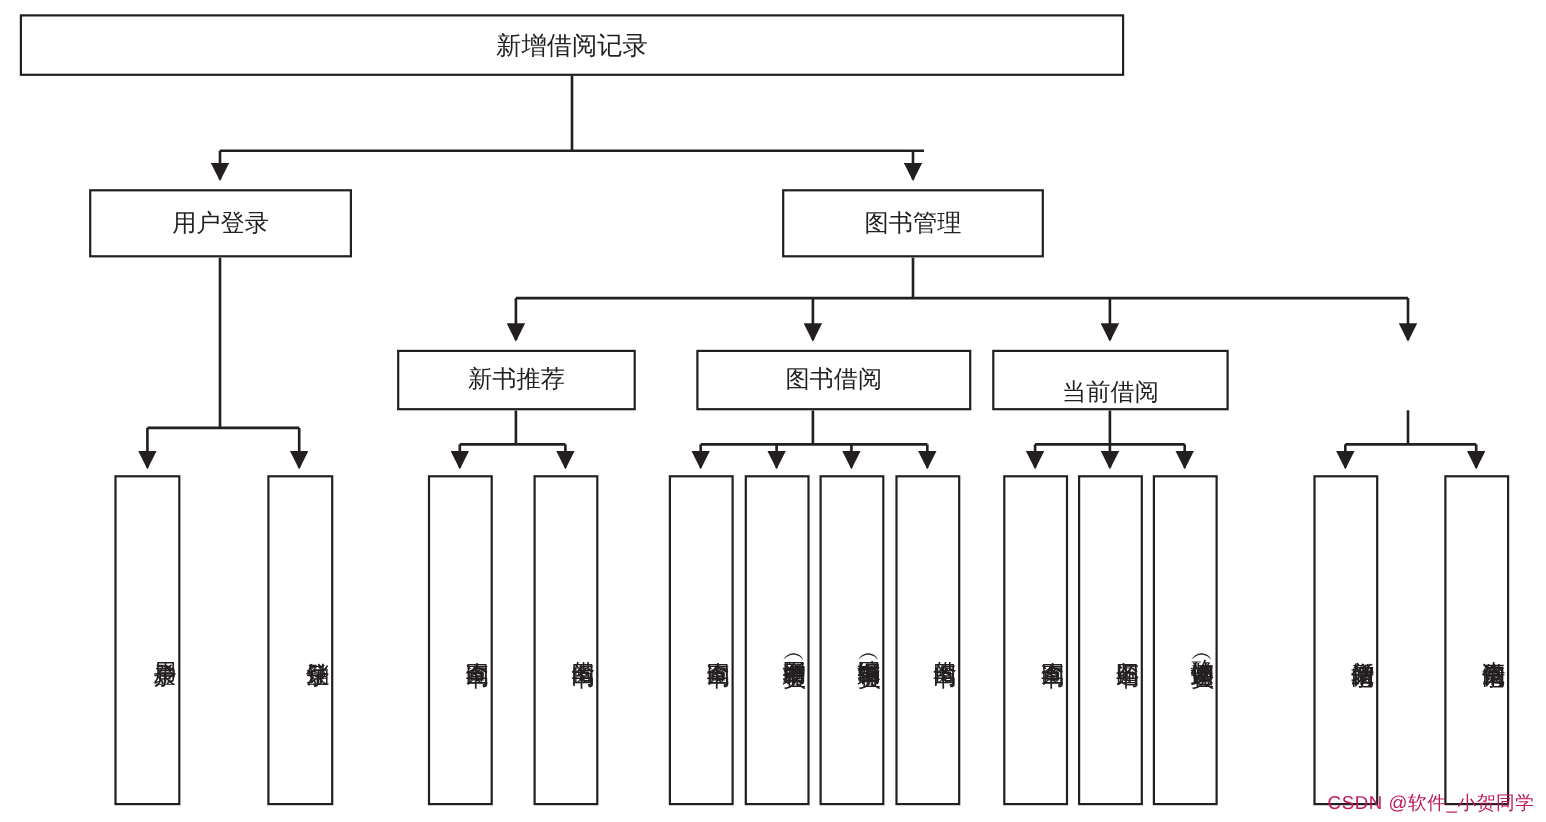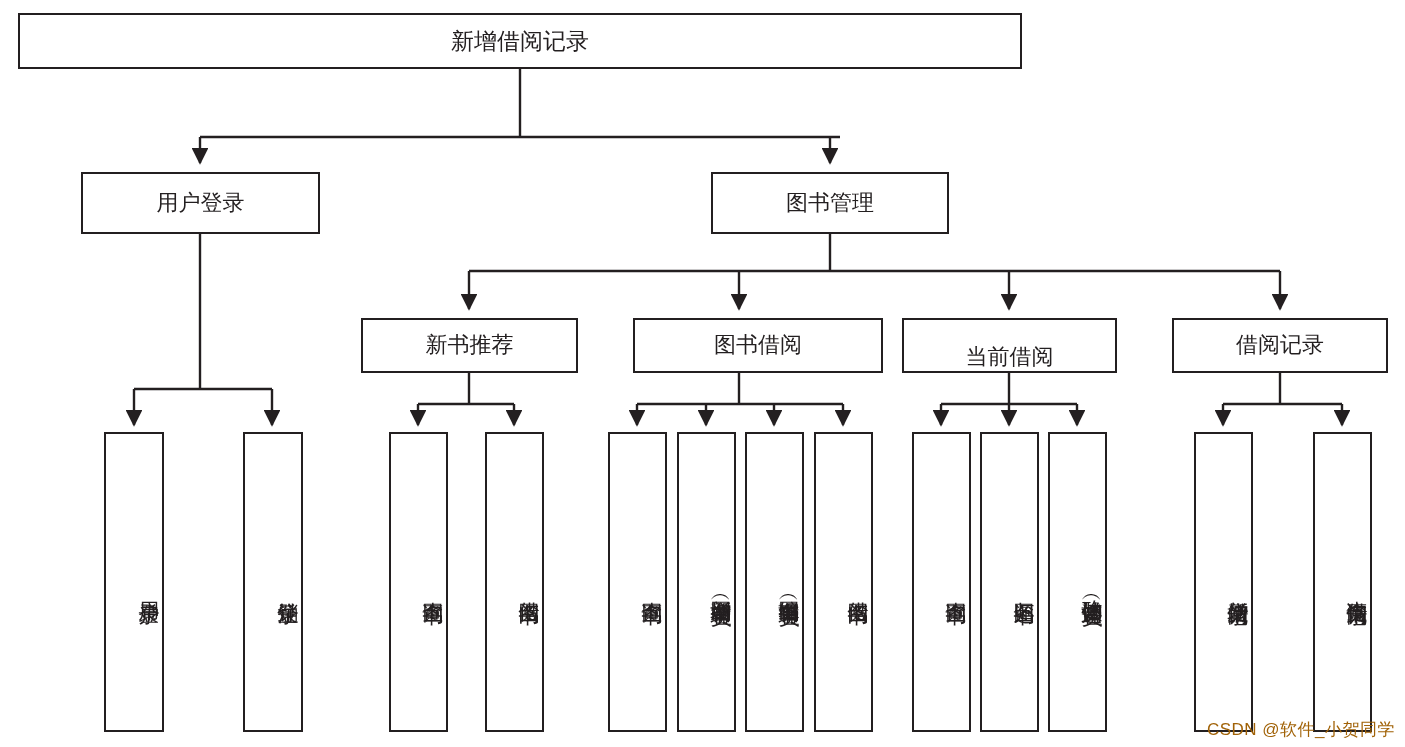--- a/index.html
+++ b/index.html
@@ -45,21 +45,21 @@
     letter-spacing:1px;
     padding:10px 0 0 0;
     align-items:flex-start;
     justify-content:center;
   }
   .watermark{
     position:absolute;
     right:10px;
     bottom:6px;
     font-size:17px;
-    color:#a16207;
+    color:#be185d;
     white-space:nowrap;
     letter-spacing:0.5px;
     text-align:center;
   }
 </style>
 </head>
 <body>
 
 <div id="canvas">
 
@@ -127,23 +127,20 @@
 
   <div class="node h" style="left:711px;top:172px;width:238px;height:62px;">
     <span>图书管理</span>
   </div>
   <div class="node h" style="left:633px;top:318px;width:250px;height:55px;">
     <span>图书借阅</span>
   </div>
   <div class="node h" style="left:902px;top:318px;width:215px;height:55px;align-items:flex-end;">
     <span>当前借阅</span>
   </div>
-  <div class="node h" style="left:1172px;top:318px;width:216px;height:55px;">
-    <span>借阅记录</span>
-  </div>
 
   <div class="node v" style="left:104px;top:432px;width:60px;height:300px;">
     <span>用户登录</span>
   </div>
   <div class="node v" style="left:243px;top:432px;width:60px;height:300px;">
     <span>注销登录</span>
   </div>
 
   <div class="node v" style="left:389px;top:432px;width:59px;height:300px;">
     <span>查询图书</span>

